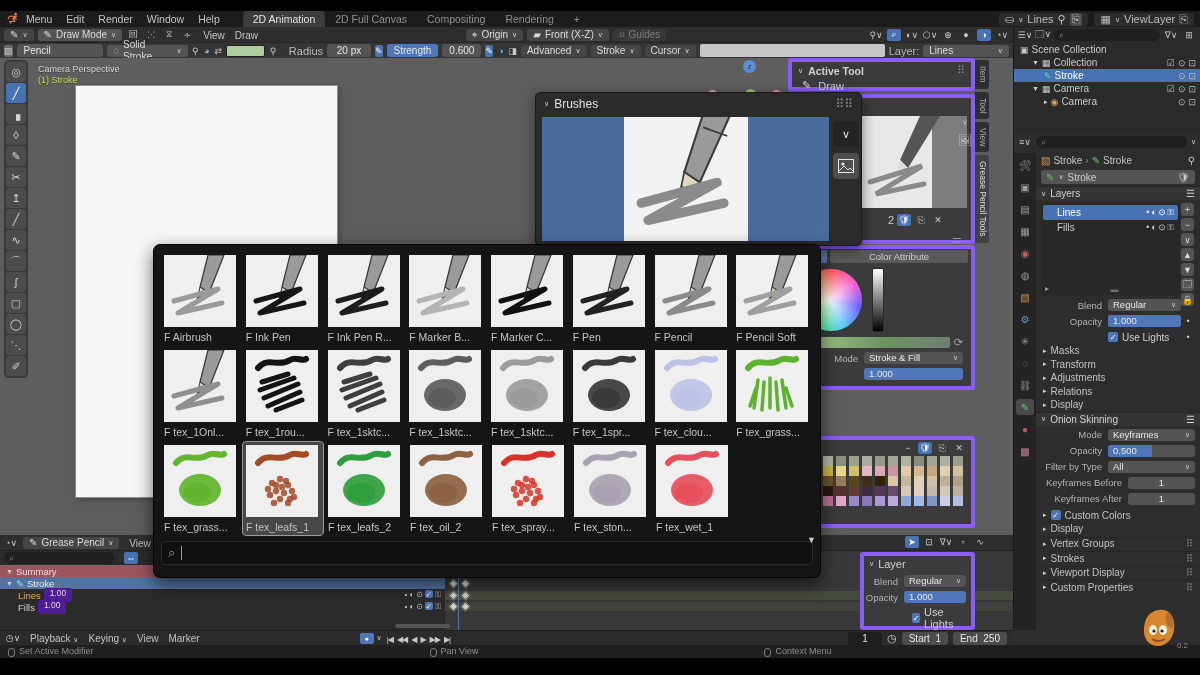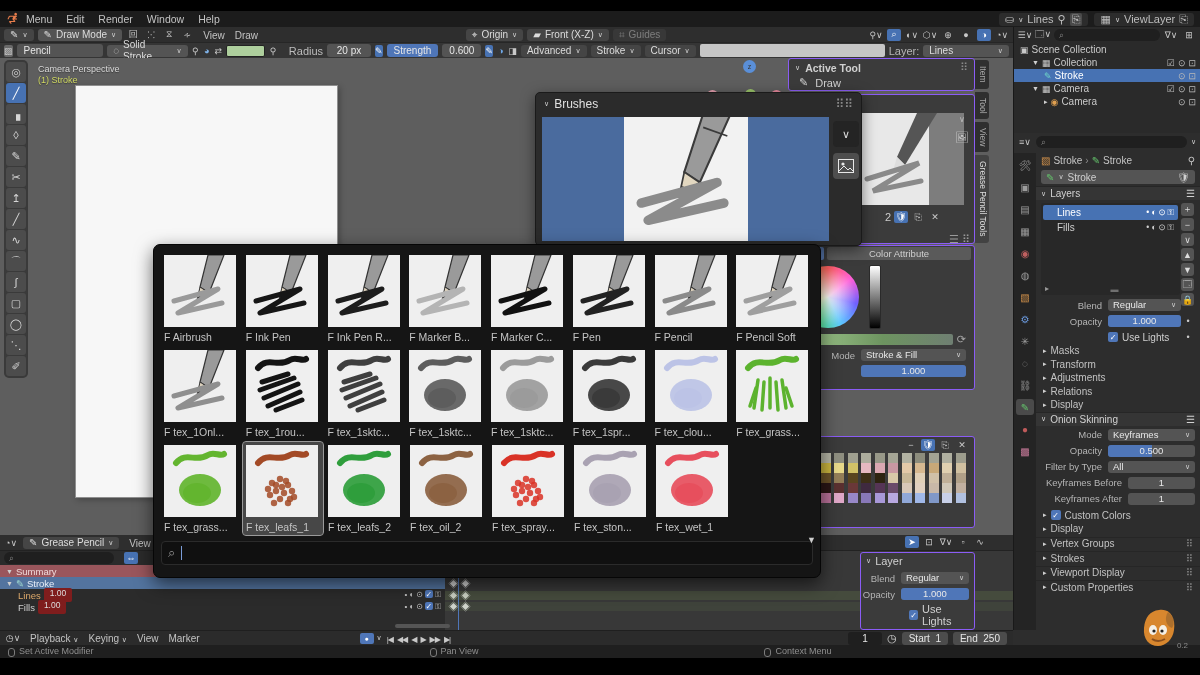--- a/index.html
+++ b/index.html
@@ -57,40 +57,40 @@
   .layer-row.selected { background:#4772b3; color:#fff; }
   .lr-icons { margin-left:auto; display:flex; gap:2px; font-size:8.5px; }
   .layer-btns { position:absolute; right:-14px; top:0; display:flex; flex-direction:column; gap:2px; }
   .sq-btn { width:13px; height:13px; background:#545454; border-radius:3px; color:#ddd; font-size:9px; display:flex; align-items:center; justify-content:center; }
   .prop-row { display:flex; align-items:center; height:14px; margin:2px 5px 0 0; }
   .prop-label { width:72px; text-align:right; padding-right:6px; color:#b5b5b5; font-size:9.5px; }
   .prop-val { flex:1; background:#545454; border-radius:3px; height:12px; line-height:12px; padding:0 5px; color:#e8e8e8; font-size:9.5px; display:flex; align-items:center; }
   .prop-val .caret { margin-left:auto; }
   .slider { position:relative; overflow:hidden; }
   .slider .fillbar { position:absolute; left:0; top:0; bottom:0; background:#4f76b8; }
-  .slider span { position:relative; width:100%; text-align:center; }
+  .slider span { position:relative; width:100%; text-align:left; }
   .collapse-row { display:flex; align-items:center; gap:4px; height:13.5px; padding:0 7px; color:#c2c2c2; font-size:10px; }
   .panel-sep { border-top:1px solid #262626; margin-top:1px; }
   .chk { display:inline-flex; width:10px; height:10px; background:#4f76b8; border-radius:2px; color:#fff; font-size:8px; align-items:center; justify-content:center; }
 
   
   #viewport { left:0; top:58px; width:1013px; height:477px; background:#5e5e5e; }
   #canvas-page { position:absolute; left:75px; top:27px; width:263px; height:413px; background:#f7f7f7; border:1px solid #8f8f8f; box-shadow:2px 2px 6px rgba(0,0,0,.25); }
   #vp-overlay { position:absolute; left:38px; top:6px; color:#d8d8d8; font-size:9px; line-height:11px; text-shadow:0 1px 1px rgba(0,0,0,.4); }
   #vp-overlay .l2 { color:#cfd861; }
   #gizmo { position:absolute; left:705px; top:0px; width:80px; height:45px; }
   .gz { position:absolute; border-radius:50%; font-size:7px; display:flex; align-items:center; justify-content:center; color:#333; }
 
   
   #ltoolbar { position:absolute; left:4px; top:2px; width:24px; display:flex; flex-direction:column; gap:1px; background:#3a3a3a; border-radius:5px; padding:2px; }
   .tool-btn { width:20px; height:20px; border-radius:3px; display:flex; align-items:center; justify-content:center; color:#d6d6d6; font-size:11px; background:#4c4c4c; }
   .tool-btn.active { background:#4772b3; color:#fff; }
 
   
-  .sb-panel { position:absolute; background:#3b3b3b; border:1px solid #8b5cf6; border-radius:3px; color:#d0d0d0; }
+  .sb-panel { position:absolute; background:#3b3b3b; border:4px solid #8b5cf6; border-radius:3px; color:#d0d0d0; }
   #sb-tabs { position:absolute; left:975px; top:60px; width:14px; display:flex; flex-direction:column; gap:3px; }
   .sb-tab { writing-mode:vertical-rl; background:#2f2f2f; color:#a8a8a8; font-size:8.5px; padding:6px 1px; border-radius:0 3px 3px 0; text-align:center; }
   .sb-tab.active { background:#424242; color:#ddd; }
   #color-wheel { width:62px; height:62px; border-radius:50%;
      background: radial-gradient(circle at 50% 50%, rgba(255,255,255,.95) 0%, rgba(255,255,255,0) 65%),
                  conic-gradient(#ff5f5f,#ff5fd7,#6f5fff,#5fc8ff,#5fff8f,#e8ff5f,#ffb05f,#ff5f5f); }
   #value-slider { width:12px; height:64px; border-radius:2px; background:linear-gradient(#ffffff,#000000); border:1px solid #2a2a2a; }
   .pal-grid { display:grid; grid-template-columns:repeat(13,1fr); }
   .pal-cell { width:10px; height:10px; }
 
@@ -114,21 +114,21 @@
   .caret-line { width:1px; height:14px; background:#7a9cd8; }
   #bg-scroll { position:absolute; right:4px; bottom:32px; color:#cfcfcf; font-size:9px; }
 
   
   #dope { left:0; top:535px; width:1013px; height:95px; background:#2b2b2b; }
   #dope-hdr { display:flex; align-items:center; height:16px; background:#2e2e2e; padding:0 4px; gap:5px; border-bottom:1px solid #222; }
   #dope-hdr .spacer { flex:1; }
   #dope-body { position:relative; height:79px; }
   #dope-right { position:absolute; left:445px; top:0; right:0; bottom:0; background:#383838; }
   .ch-row { display:flex; align-items:center; height:12px; padding:0 4px; gap:3px; font-size:9.5px; width:445px; }
-  .ch-val { background:#7f1d1d; border-radius:2px; padding:0 6px; height:14px; line-height:10px; font-size:8.5px; color:#ddd; }
+  .ch-val { background:#4c1d95; border-radius:2px; padding:0 6px; height:14px; line-height:10px; font-size:8.5px; color:#ddd; }
   .ch-icons { margin-left:auto; display:flex; gap:2px; font-size:8px; color:#c2c2c2; }
   .kf { position:absolute; width:7px; height:7px; transform:rotate(45deg); background:#d5d5d5; border:1px solid #555; }
   #playhead { position:absolute; left:458px; top:0; width:1px; height:79px; background:#4f76b8; }
   #playhead-tag { position:absolute; left:451px; top:0; width:15px; height:11px; background:#4f76b8; border-radius:2px; color:#fff; font-size:8px; text-align:center; line-height:11px; }
   .green-band { position:absolute; left:445px; height:9px; background:rgba(140,180,90,.35); right:0; }
   #dope-scroll { position:absolute; left:395px; bottom:2px; width:55px; height:4px; border-radius:2px; background:#555; }
 
   
   #timeline { left:0; top:630px; width:1013px; height:15px; background:#2b2b2b; border-top:1px solid #1f1f1f; display:flex; align-items:center; gap:5px; padding:0 6px; }
   .transport { display:flex; align-items:center; gap:3px; margin-left:auto; }
@@ -147,20 +147,27 @@
 </style>
 </head>
 <body>
 
 <div id="app">
   <div class="abs" id="frame-top"></div>
 
   <div class="abs" id="topbar">
     <span style="color:#e87d4c;font-size:11px">🮲</span>
     <span id="top-menus"><span class="menu-item">Menu</span><span class="menu-item">Edit</span><span class="menu-item">Render</span><span class="menu-item">Window</span><span class="menu-item">Help</span></span>
+    <span class="ws-tabs" id="ws-tabs">
+        <span class="ws-tab active">2D Animation</span>
+        <span class="ws-tab">2D Full Canvas</span>
+        <span class="ws-tab">Compositing</span>
+        <span class="ws-tab">Rendering</span>
+        <span class="ws-tab">+</span>
+      </span>
     <span class="tb-right">
       <span class="mini-field">
           <span>⛀</span>
           <span class="caret">∨</span>
           <span>Lines</span>
           <span>⚲</span>
           <span style="background:#4a4a4a;border-radius:2px;padding:0 2px">⎘</span>
         </span>
       <span class="mini-field">
           <span>▦</span>

